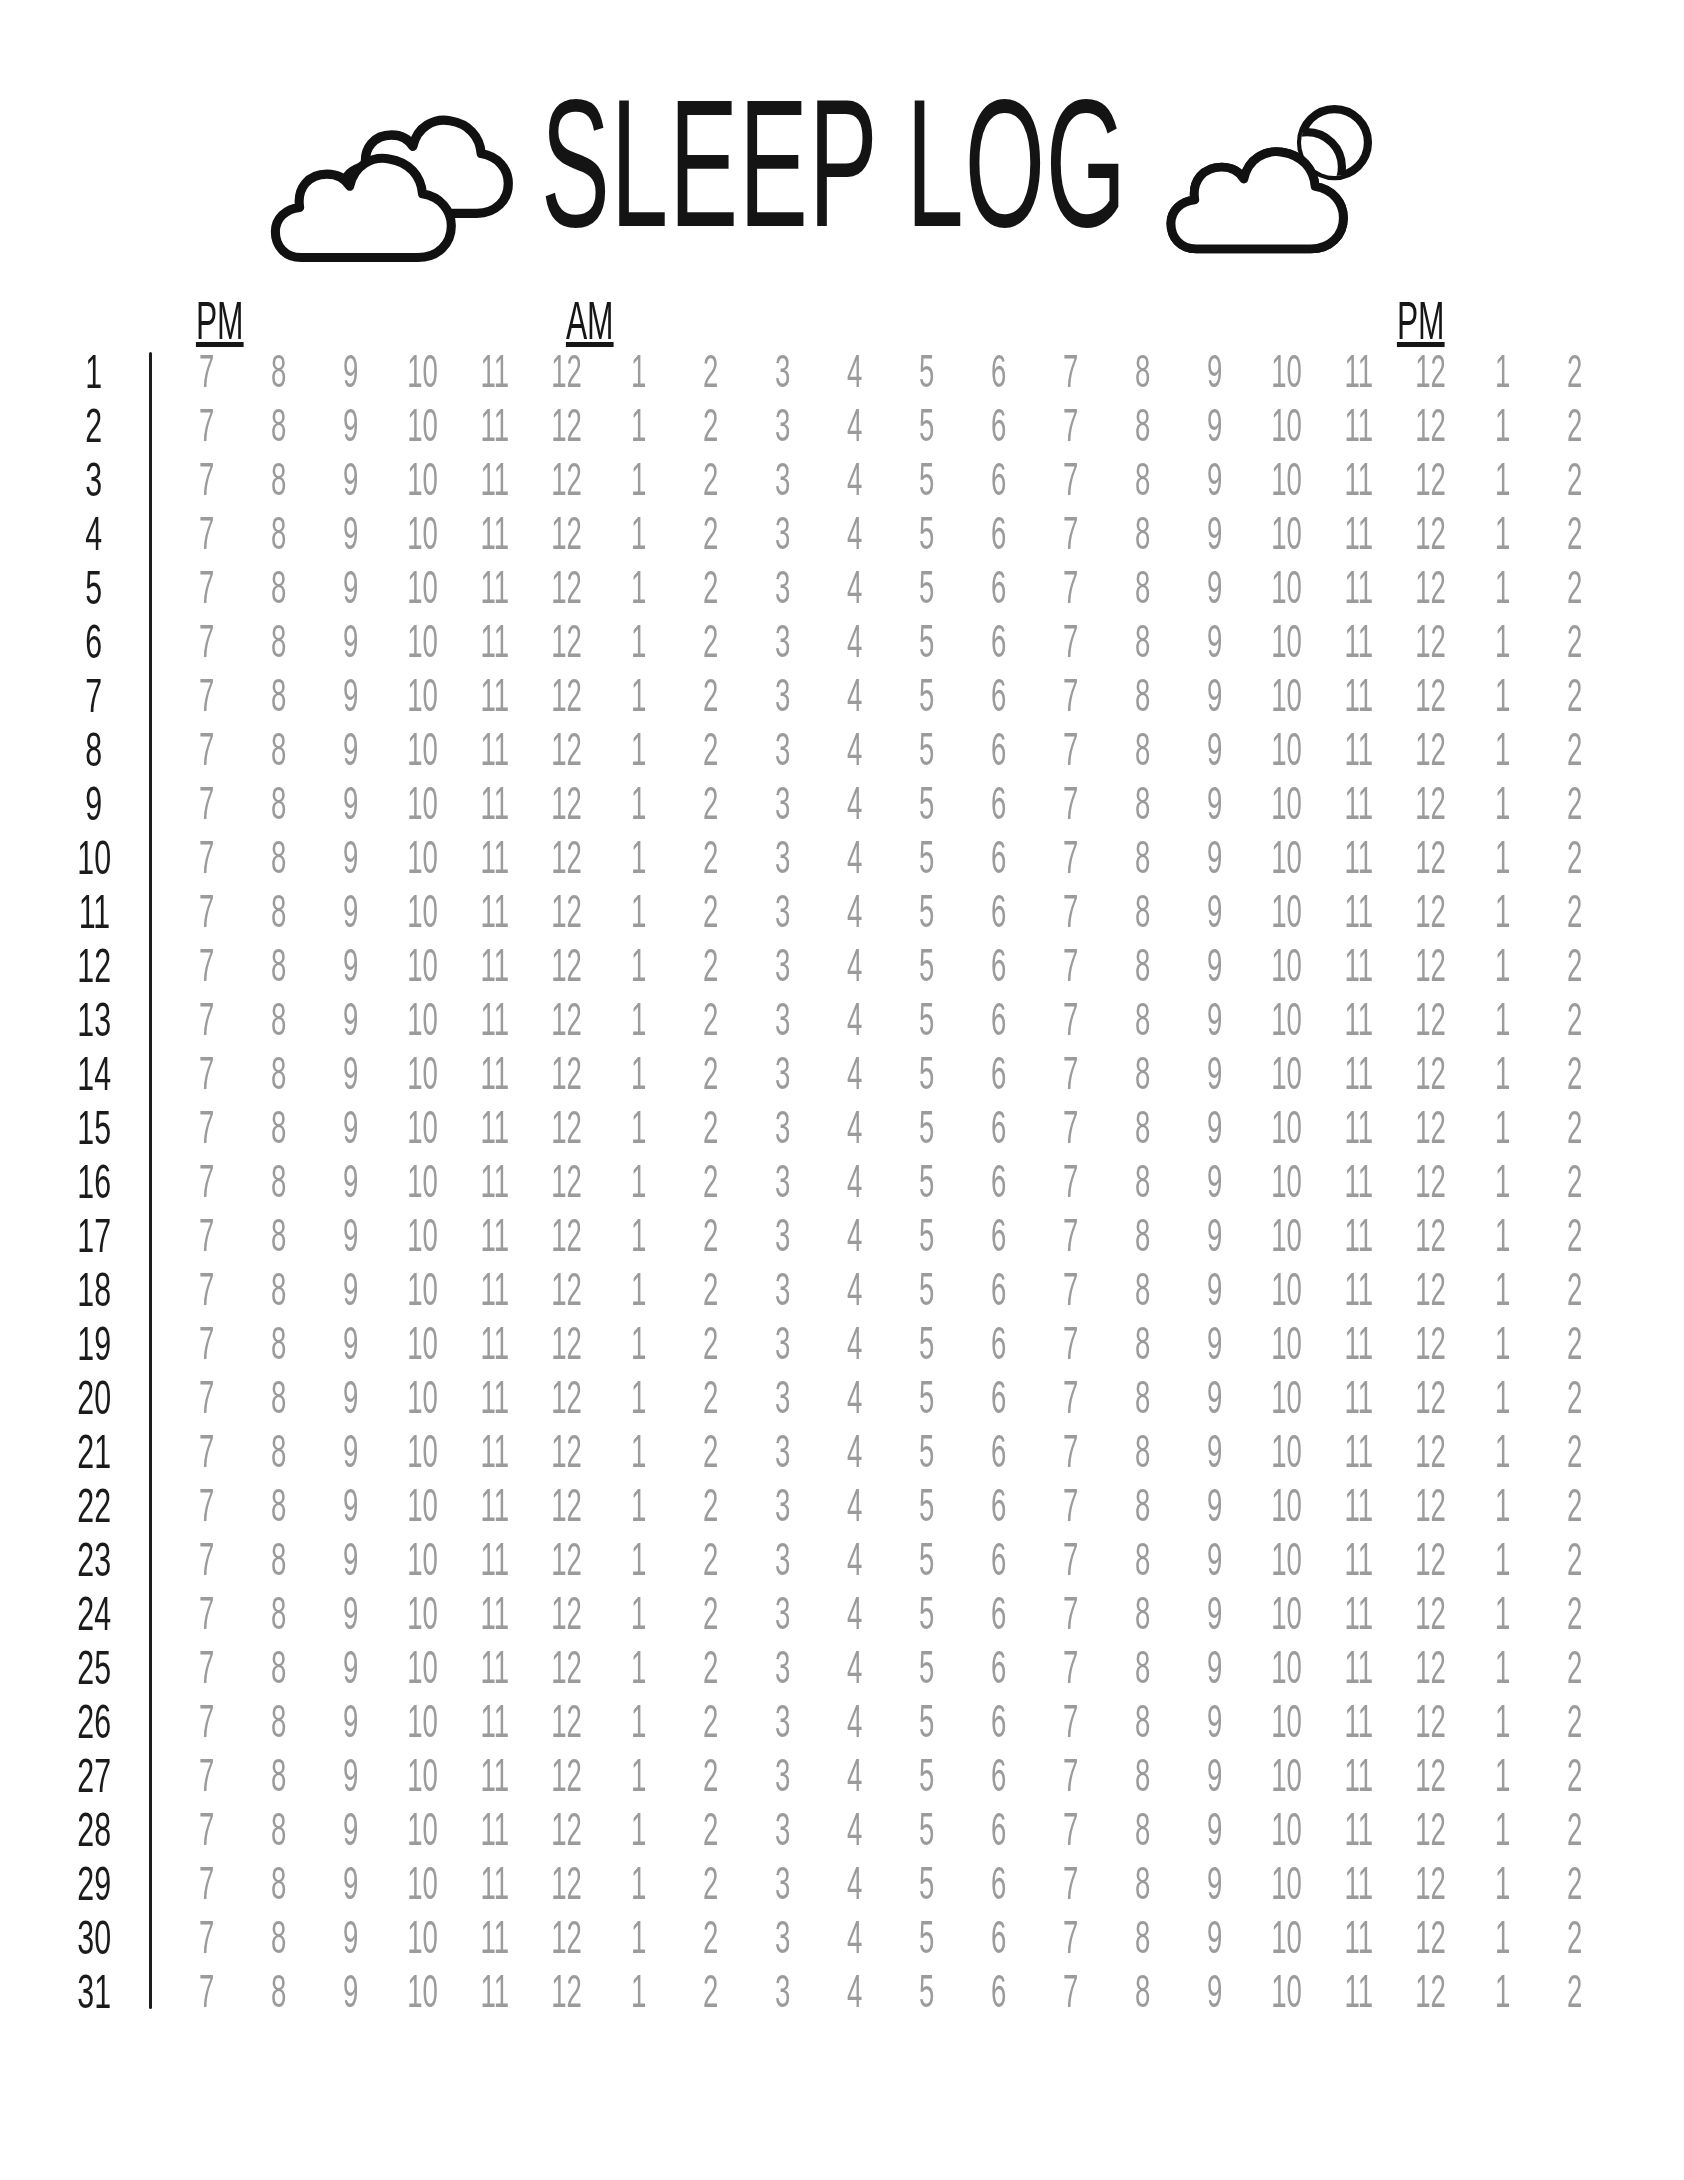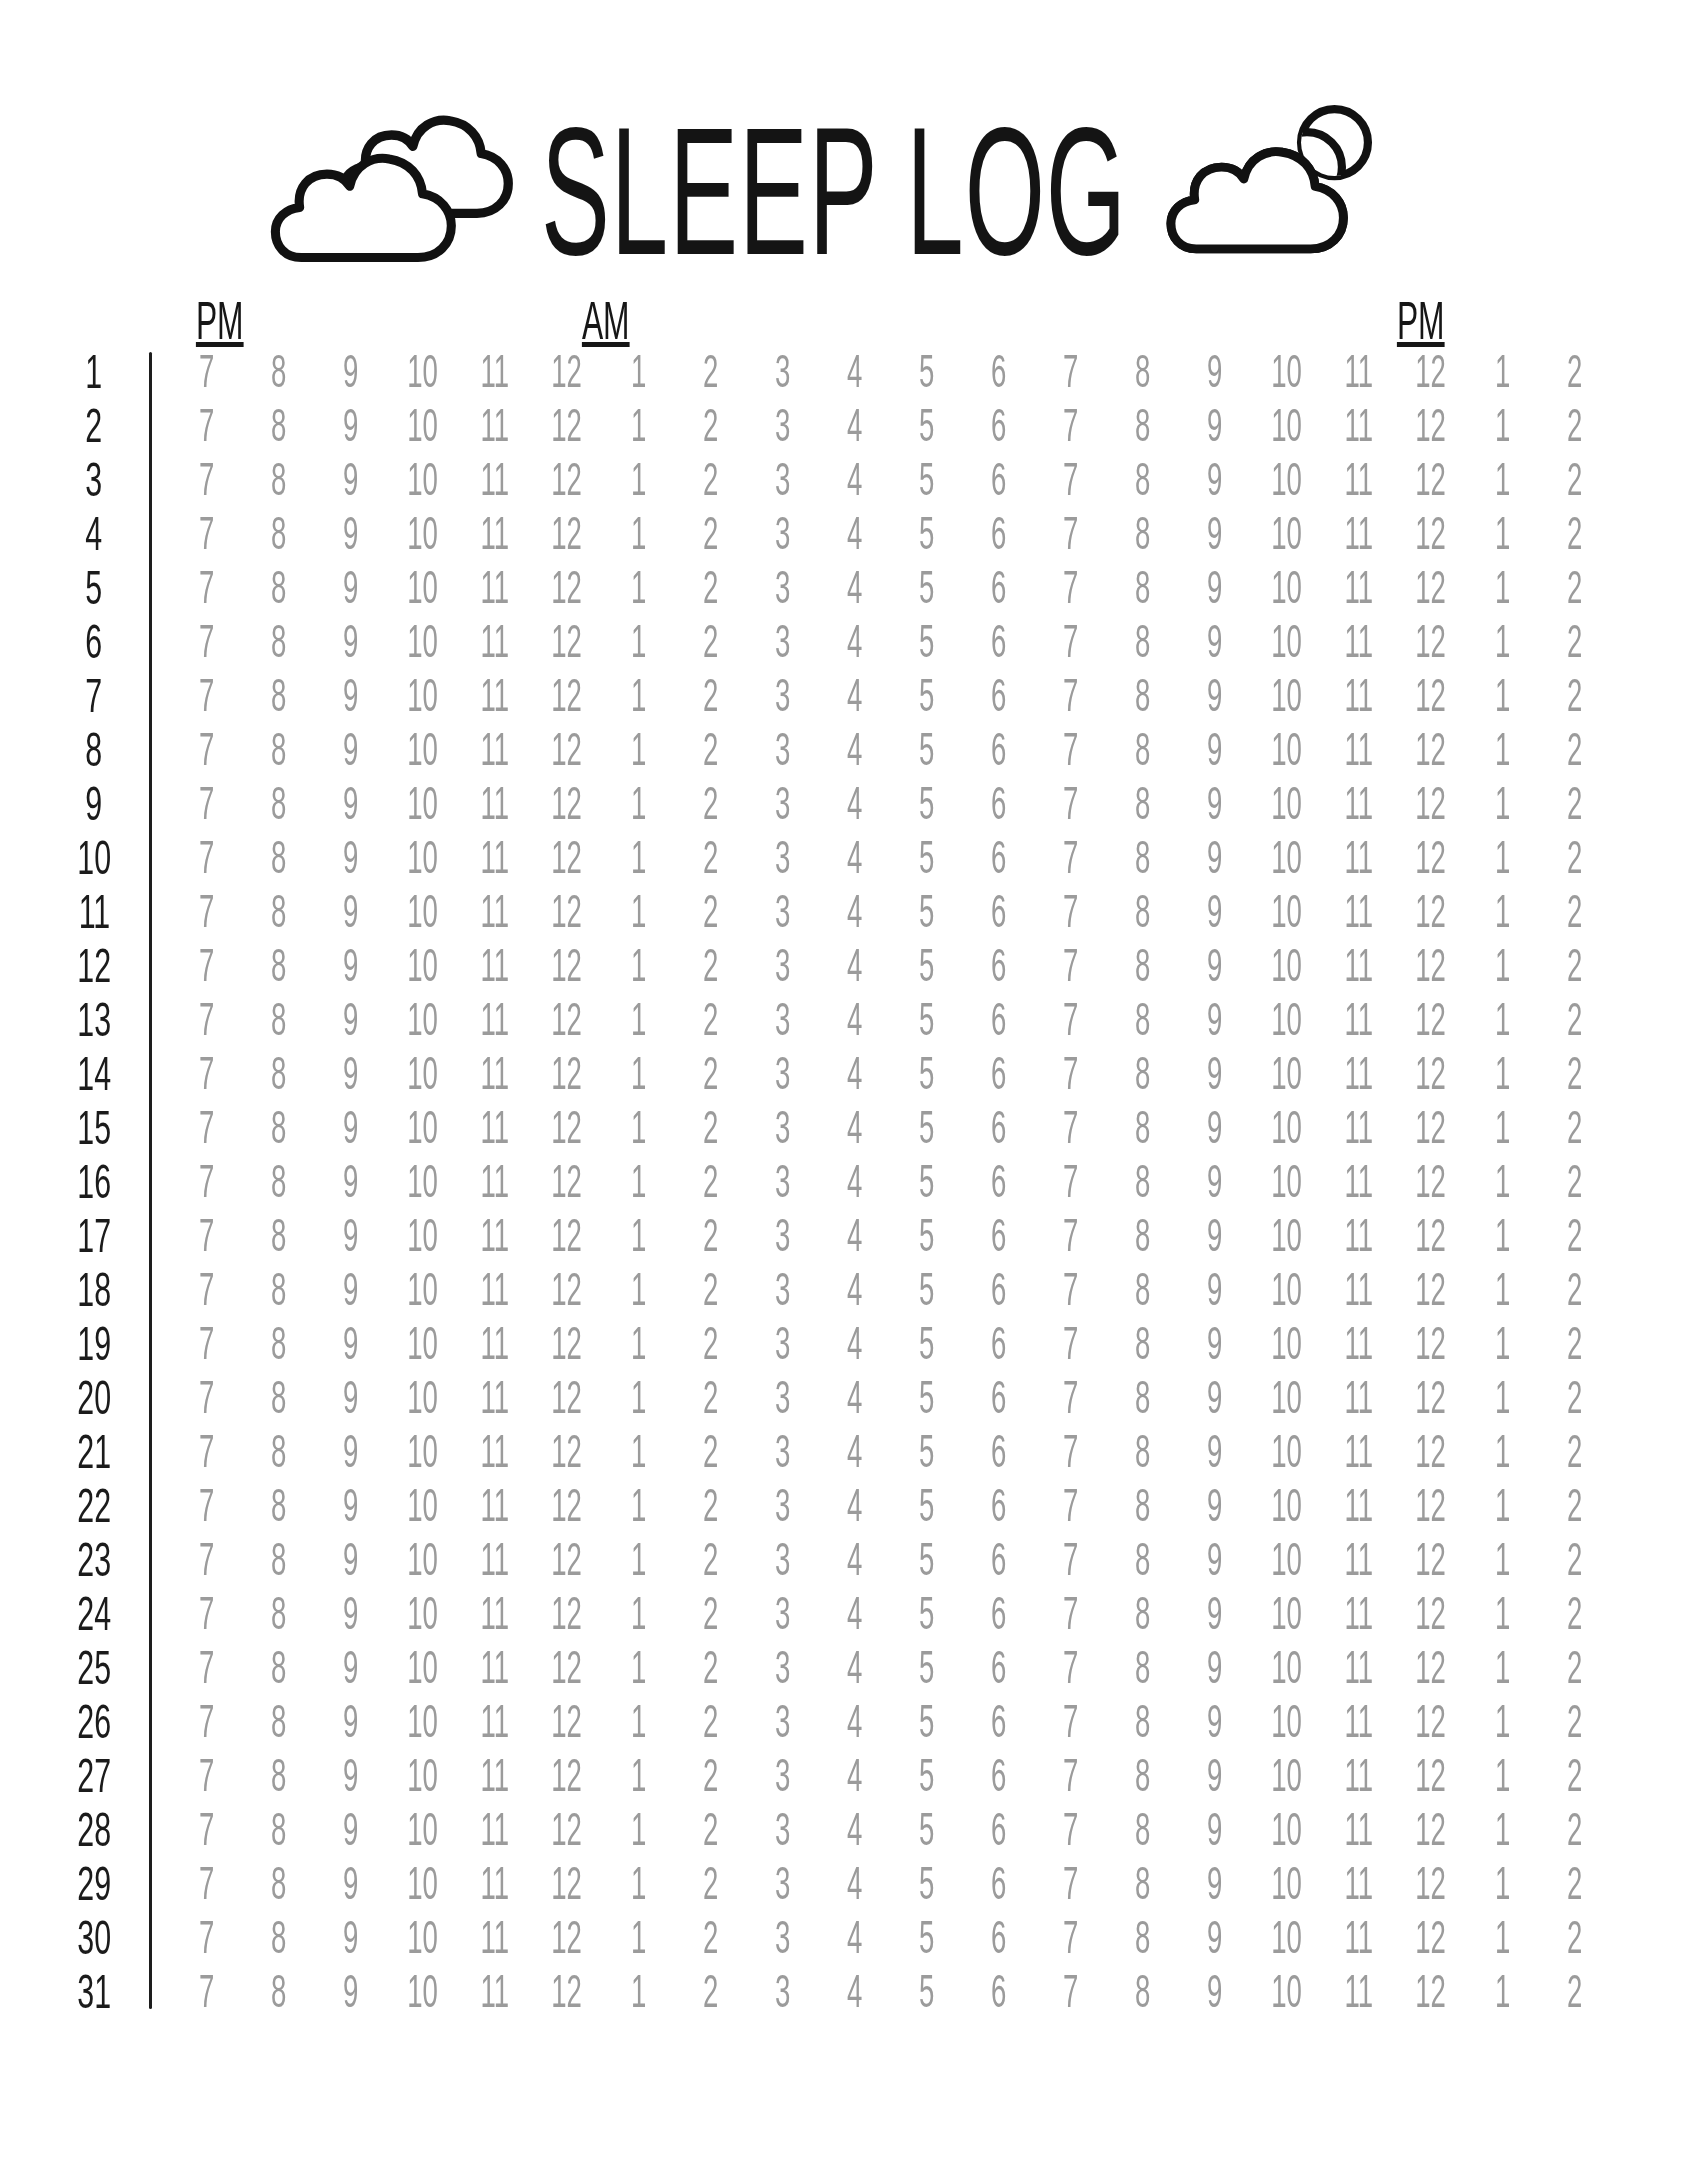--- a/index.html
+++ b/index.html
@@ -5,31 +5,31 @@
   html,body{margin:0;padding:0;background:#ffffff;}
   body{width:1685px;height:2181px;position:relative;overflow:hidden;
        font-family:"Liberation Sans",sans-serif;color:#161616;}
 
   .page{position:absolute;inset:0;background:#ffffff;}
 
   
   .icon-left{position:absolute;left:269px;top:102px;}
   .icon-right{position:absolute;left:1165px;top:95px;}
   .title-wrap{position:absolute;left:528px;top:101px;width:613px;height:153px;
-              display:flex;align-items:flex-start;justify-content:center;}
+              display:flex;align-items:flex-end;justify-content:center;}
   .title-text{font-size:181px;line-height:1;font-weight:400;letter-spacing:1.7px;
               display:inline-block;transform:scaleX(0.57);transform-origin:center;
               white-space:nowrap;color:#141414;}
 
   
   .mlabel{position:absolute;top:290px;width:187px;height:60px;
           display:flex;align-items:center;justify-content:center;text-decoration:underline;}
   .mlabel .cx{font-size:53px;font-weight:400;color:#161616;}
   .mlabel.pm-left{left:126px;}
-  .mlabel.am{left:512px;}
+  .mlabel.am{left:496px;}
   .mlabel.pm-right{left:1327px;}
 
   .cx{display:inline-block;transform:scaleX(0.60);transform-origin:center;
       white-space:nowrap;line-height:1;}
 
   
   .vline{position:absolute;left:149px;top:352px;width:3.4px;height:1657px;
          background:#1d1d1d;border-radius:1.7px;}
   .grid{position:absolute;left:0;top:344px;width:1685px;}
   .row{height:54px;display:flex;align-items:center;}

